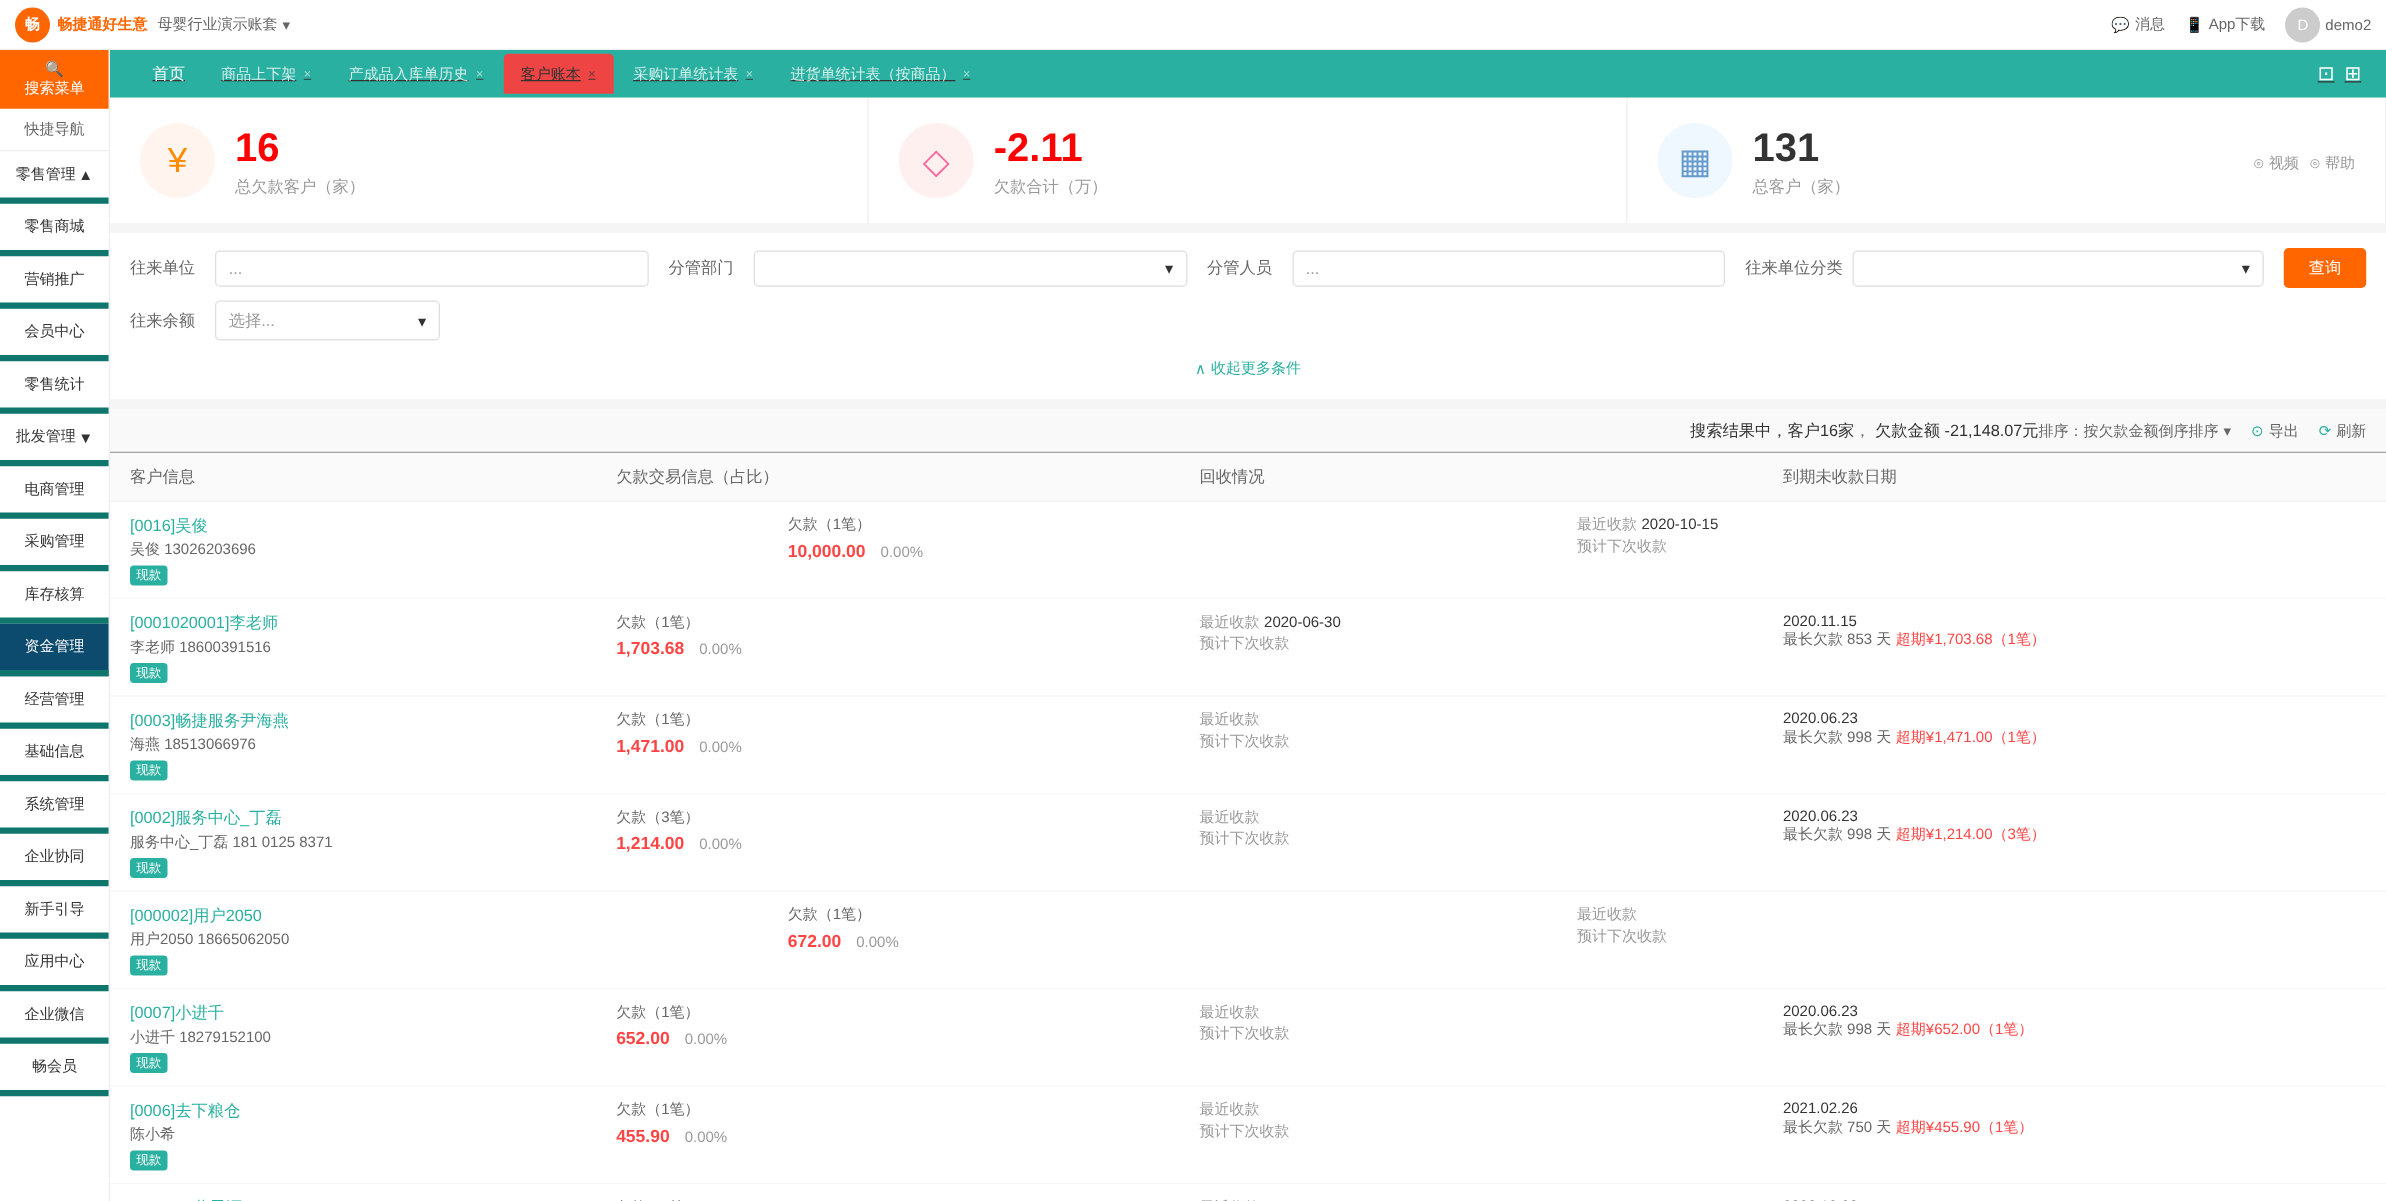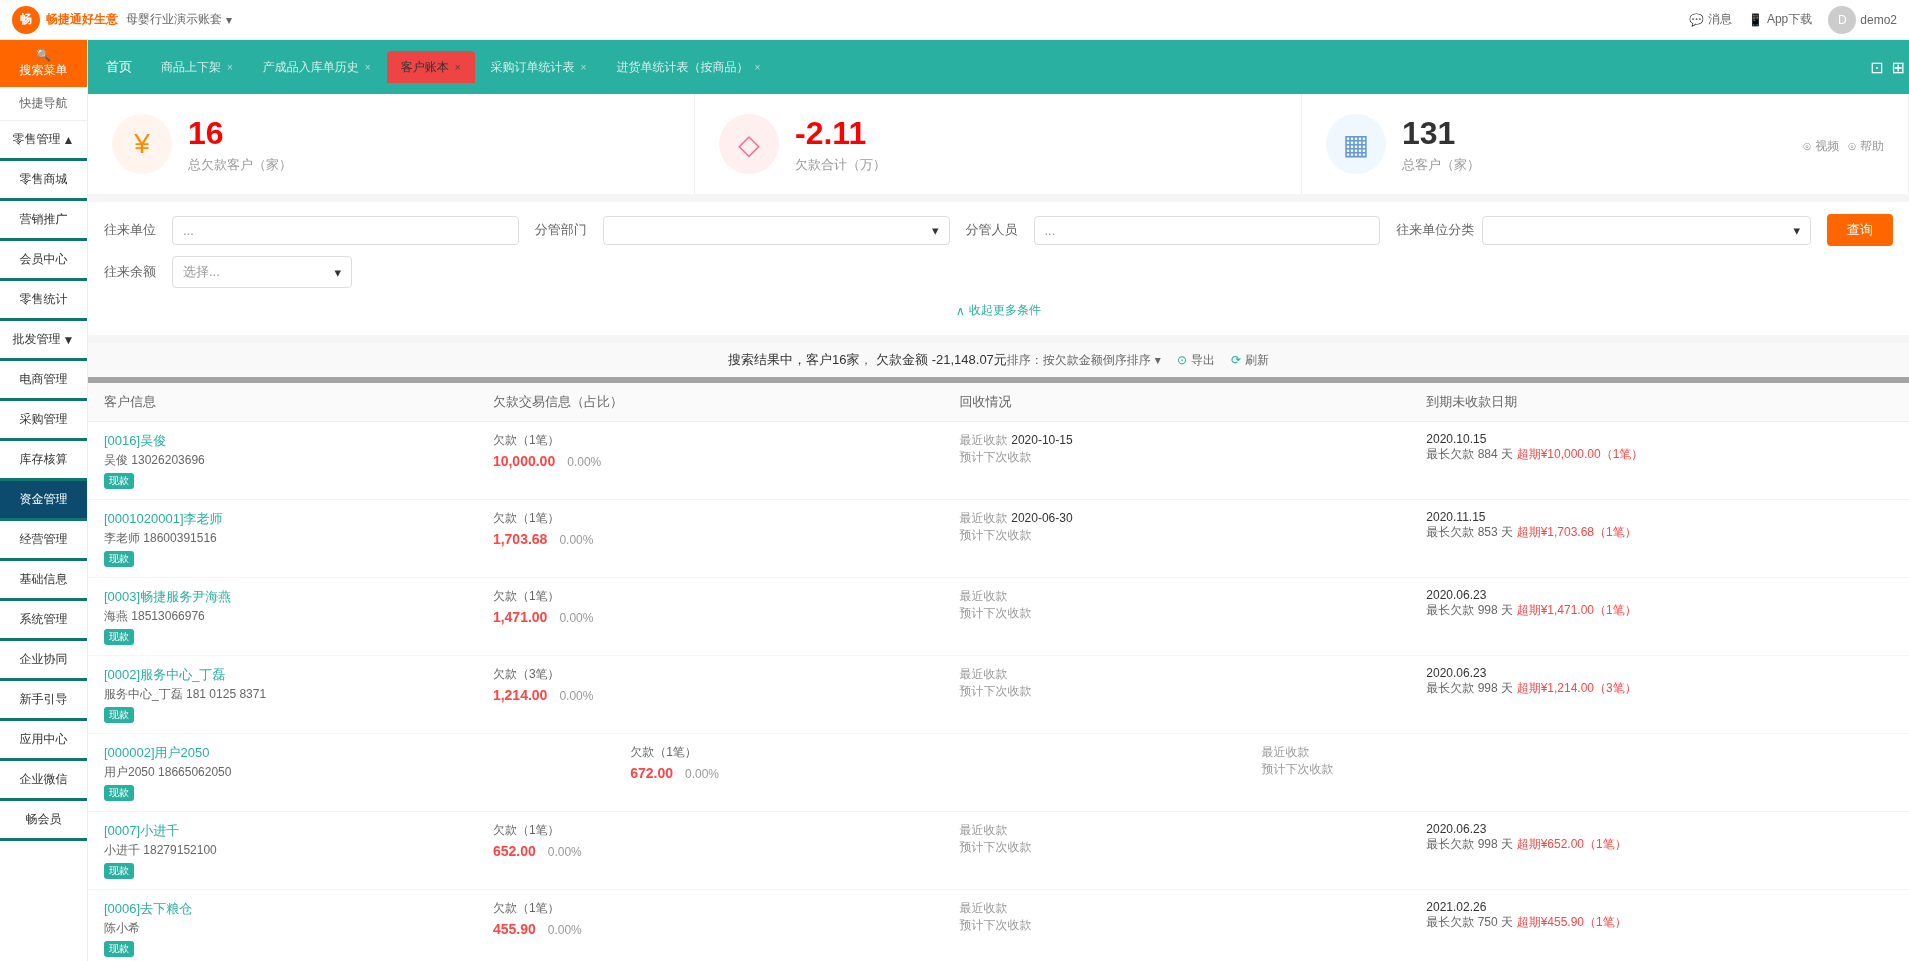--- a/index.html
+++ b/index.html
@@ -16,29 +16,29 @@
     .top-bar-action { display: flex; align-items: center; gap: 4px; color: #666; font-size: 12px; cursor: pointer; }
     .avatar { width: 28px; height: 28px; border-radius: 50%; background: #ccc; display: flex; align-items: center; justify-content: center; color: #fff; font-size: 12px; }
     
     
     .main-layout { display: flex; height: calc(100vh - 40px); }
     
     
     .sidebar { width: 88px; background: #fff; border-right: 1px solid #eee; display: flex; flex-direction: column; overflow-y: auto; }
     .search-menu { background: #ff6600; color: #fff; padding: 8px 4px; text-align: center; font-size: 12px; cursor: pointer; }
     .quick-nav { padding: 8px 4px; text-align: center; font-size: 12px; color: #666; cursor: pointer; border-bottom: 1px solid #f0f0f0; }
-    .sidebar-item { padding: 10px 4px; text-align: center; font-size: 12px; color: #333; cursor: pointer; border-bottom: 3px solid #0f766e; }
+    .sidebar-item { padding: 10px 4px; text-align: center; font-size: 12px; color: #333; cursor: pointer; border-bottom: 5px solid #0f766e; }
     .sidebar-item.active { background: #0c4a6e; color: #fff; }
     .sidebar-item-with-arrow { display: flex; align-items: center; justify-content: center; gap: 2px; }
     
     
     .content-area { flex: 1; display: flex; flex-direction: column; overflow: hidden; }
     
     
-    .tab-bar { display: flex; align-items: center; background: #2ab0a0; height: 54px; padding: 0 4px; overflow-x: auto; }
+    .tab-bar { display: flex; align-items: center; background: #2ab0a0; height: 38px; padding: 0 20px; overflow-x: auto; text-decoration: underline; }
     .tab { display: flex; align-items: center; gap: 6px; padding: 0 14px; height: 32px; color: rgba(255,255,255,0.8); font-size: 12px; cursor: pointer; border-radius: 4px 4px 0 0; margin: 0 1px; white-space: nowrap; }
     .tab.active { background: #ef4444; color: #333; }
     .tab-close { font-size: 10px; cursor: pointer; opacity: 0.7; }
     .tab-home { color: #fff; font-size: 13px; padding: 0 14px; cursor: pointer; }
     .tab-bar-icons { margin-left: auto; display: flex; gap: 8px; color: #fff; font-size: 16px; cursor: pointer; }
     
     
     .main-content { flex: 1; overflow-y: auto; padding: 0; background: #f5f5f5; }
     
     
@@ -58,21 +58,21 @@
     .filter-area { background: #fff; padding: 12px 16px; margin-bottom: 8px; }
     .filter-row { display: flex; align-items: center; gap: 16px; margin-bottom: 10px; }
     .filter-item { display: flex; align-items: center; gap: 8px; flex: 1; }
     .filter-label { color: #666; font-size: 13px; white-space: nowrap; min-width: 60px; }
     .filter-input { flex: 1; border: 1px solid #ddd; border-radius: 4px; padding: 6px 10px; font-size: 13px; color: #333; display: flex; align-items: center; justify-content: space-between; cursor: pointer; background: #fff; }
     .filter-input-text { color: #999; }
     .filter-btn { background: #ff6600; color: #fff; border: none; padding: 7px 20px; border-radius: 4px; cursor: pointer; font-size: 13px; white-space: nowrap; }
     .collapse-row { display: flex; align-items: center; justify-content: center; color: #2ab0a0; font-size: 12px; cursor: pointer; gap: 4px; padding: 4px 0; }
     
     
-    .results-bar { display: flex; align-items: center; justify-content: center; padding: 8px 16px; background: #f9f9f9; border-bottom: 6px solid #a3a3a3; }
+    .results-bar { display: flex; align-items: center; justify-content: flex-end; padding: 8px 16px; background: #f9f9f9; border-bottom: 1px solid #a3a3a3; }
     .results-info { font-size: 13px; color: #666; }
     .results-info span { color: #333; }
     .results-actions { display: flex; align-items: center; gap: 16px; font-size: 12px; color: #666; }
     .results-sort { display: flex; align-items: center; gap: 4px; cursor: pointer; }
     .results-action-btn { display: flex; align-items: center; gap: 4px; cursor: pointer; color: #666; }
     .results-action-btn .icon { color: #2ab0a0; }
     
     
     .data-table { width: 100%; background: #fff; }
     .table-header { display: flex; padding: 10px 16px; background: #fafafa; border-bottom: 1px solid #eee; font-size: 13px; color: #666; font-weight: 500; }
@@ -342,24 +342,20 @@
             <div class="debt-count">欠款（1笔）</div>
             <div class="debt-row">
               <span class="debt-amount">10,000.00</span>
               <span class="debt-percent">0.00%</span>
             </div>
           </div>
           <div class="col-recovery">
             <div><span class="recovery-label">最近收款</span>&nbsp;<span class="recovery-date">2020-10-15</span></div>
             <div class="recovery-next">预计下次收款</div>
           </div>
-          <div class="col-due-date">
-            <div class="due-date-main">2020.10.15</div>
-            <div><span class="due-days">最长欠款 884 天</span>&nbsp;<span class="overdue-link">超期¥10,000.00（1笔）</span></div>
-          </div>
         </div>
 
         <div class="table-row">
           <div class="col-customer">
             <div class="customer-name">[0001020001]李老师</div>
             <div class="customer-phone">李老师 18600391516</div>
             <span class="customer-tag">现款</span>
           </div>
           <div class="col-debt">
             <div class="debt-count">欠款（1笔）</div>

